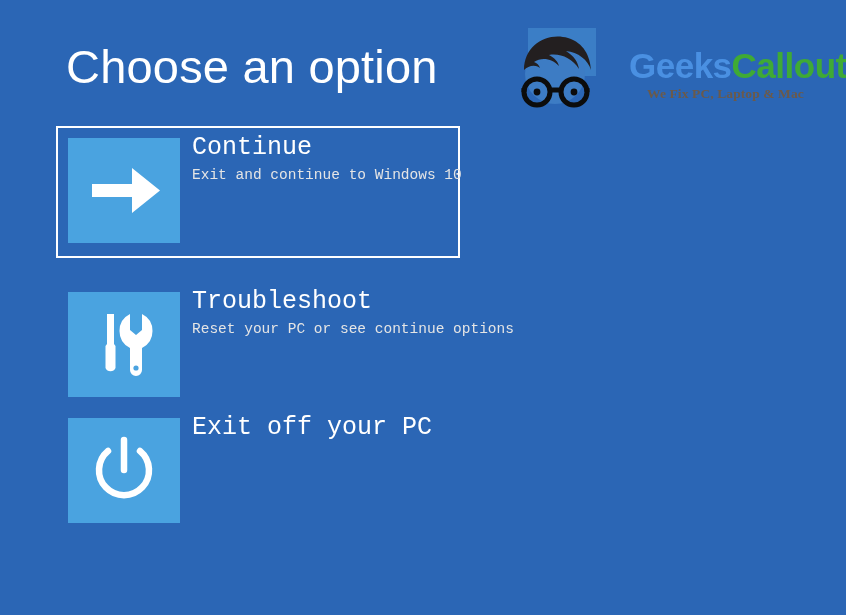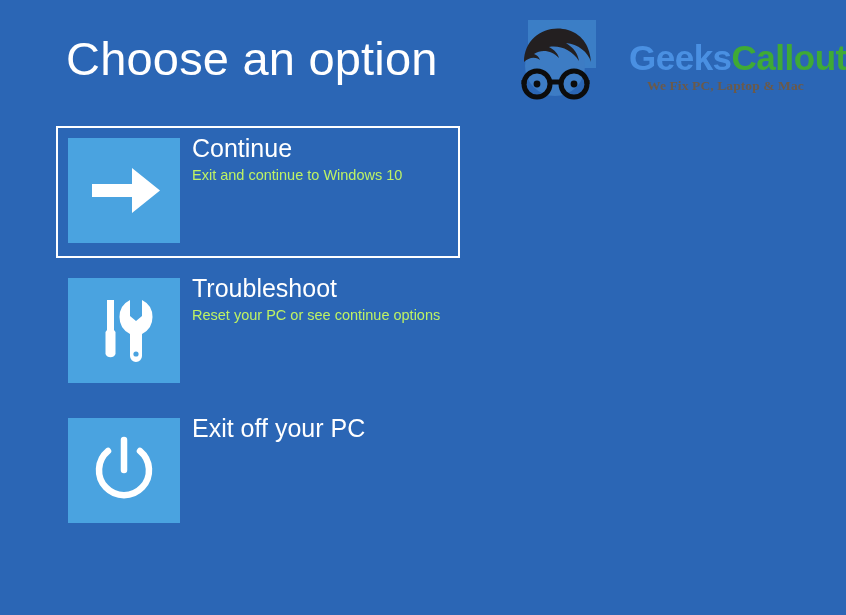--- a/index.html
+++ b/index.html
@@ -14,21 +14,21 @@
     font-family: "Liberation Sans", sans-serif;
     overflow: hidden;
     position: relative;
     -webkit-font-smoothing: antialiased;
   }
 
   
   #header {
     position: absolute;
     left: 0;
-    top: 4px;
+    top: 12px;
     width: 743px;
     height: 115px;
   }
   #page-title {
     position: absolute;
     left: 66px;
     top: 22px;
     font-size: 47px;
     font-weight: 300;
     color: #ffffff;
@@ -103,26 +103,27 @@
     height: 615px;
   }
   .option-row {
     position: absolute;
     left: 56px;
     width: 404px;
     height: 132px;
     box-sizing: border-box;
     border: 2px solid transparent;
     padding: 10px 0 0 10px;
+    font-family: Liberation Mono, monospace;
   }
   .option-row.is-focused {
     border-color: #ffffff;
   }
   #option-continue     { top: 126px; }
-  #option-troubleshoot { top: 266px; }
+  #option-troubleshoot { top: 280px; }
   #option-shutdown     { top: 406px; }
 
   .option-tile {
     position: absolute;
     left: 10px;
     top: 10px;
     width: 112px;
     height: 105px;
     background: #4aa3e0;
   }
@@ -139,21 +140,21 @@
     font-size: 25px;
     font-weight: 300;
     color: #ffffff;
     line-height: 32px;
     white-space: nowrap;
   }
   .option-desc {
     margin-top: 1px;
     font-size: 14.5px;
     font-weight: 400;
-    color: #bef264;
+    color: #e5e5e5;
     line-height: 20px;
     white-space: nowrap;
   }
   .option-desc:empty { display: none; }
 </style>
 </head>
 <body>
 
 <div id="header">
 

